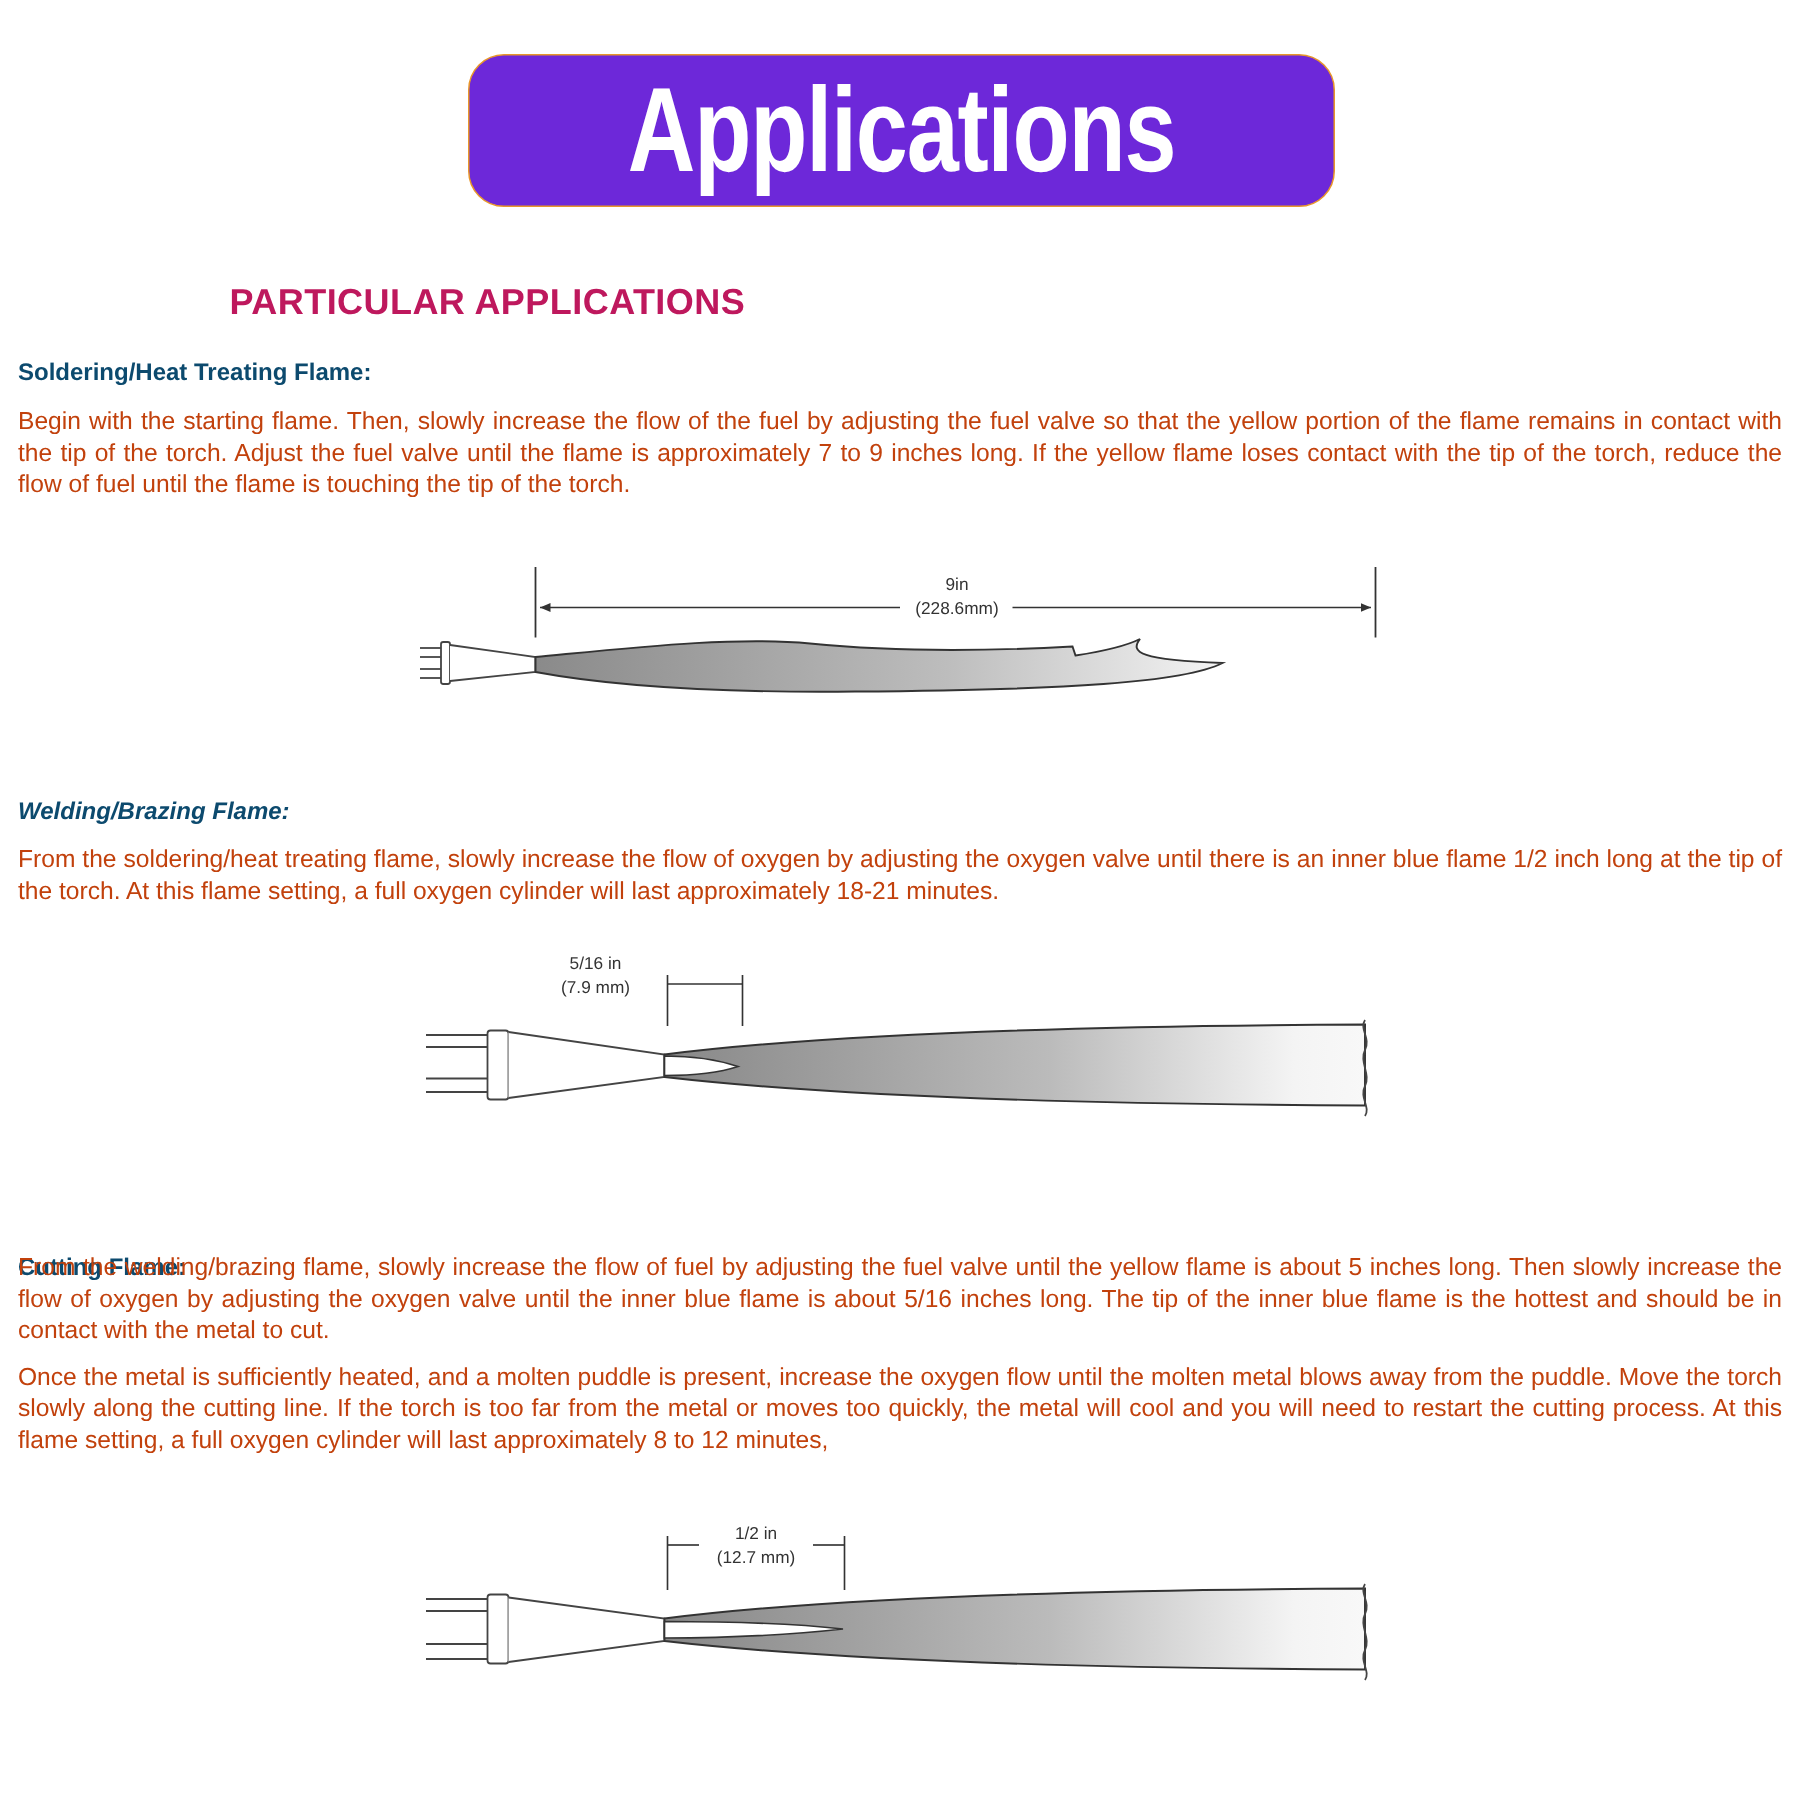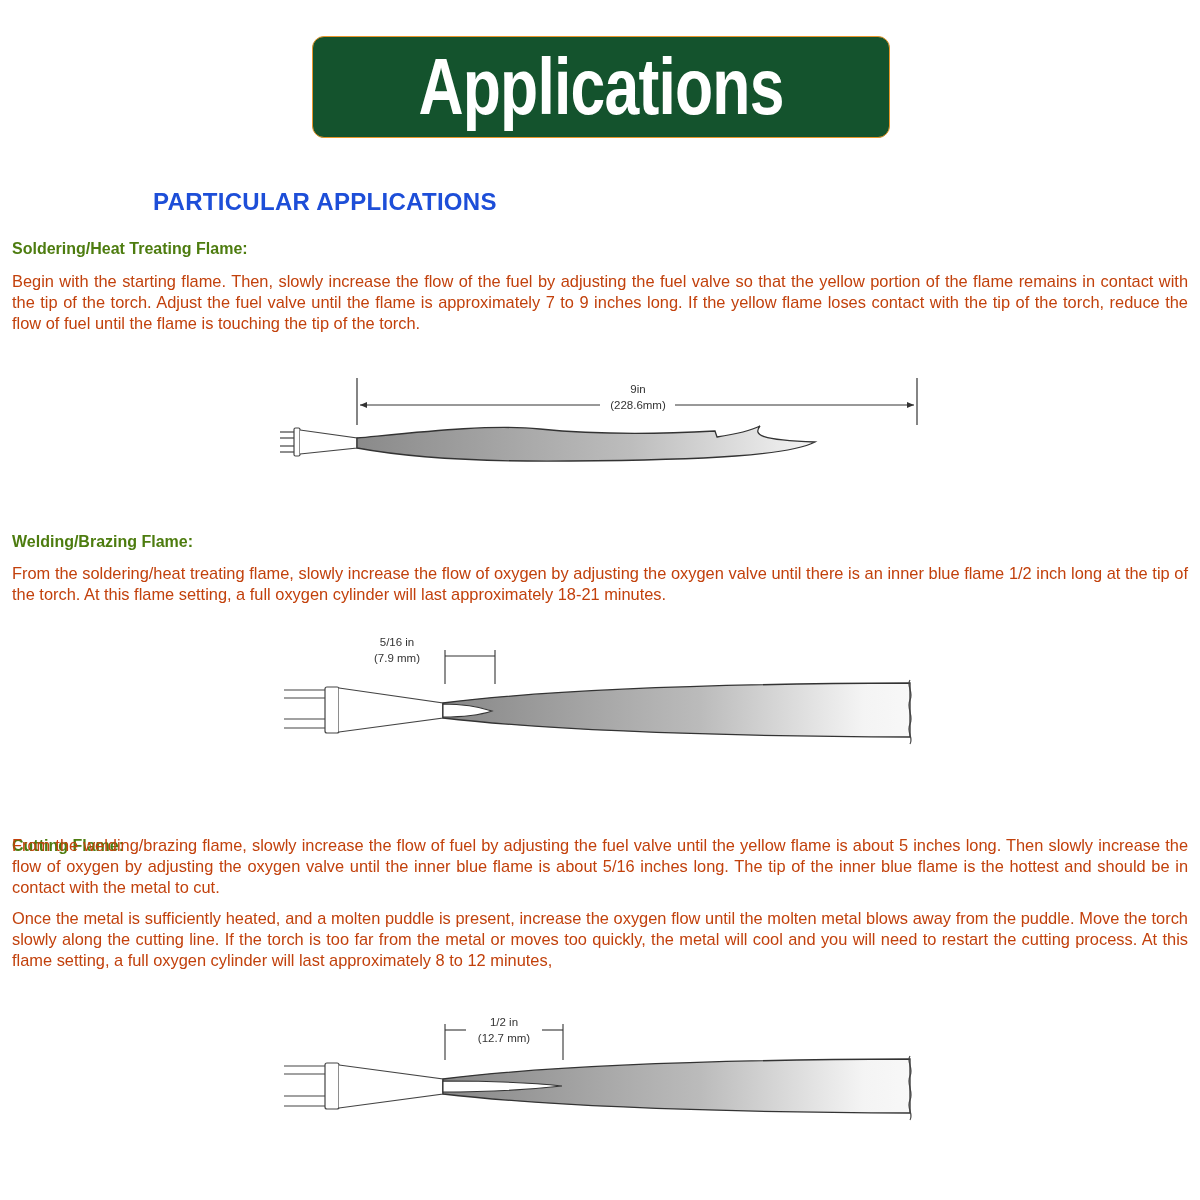--- a/index.html
+++ b/index.html
@@ -1,25 +1,25 @@
 <!DOCTYPE html>
 <html><head>
 <meta charset="utf-8">
 <style>
   html, body { margin: 0; padding: 0; background: #ffffff; }
   body { width: 1200px; height: 1200px; position: relative; overflow: hidden;
          font-family: "Liberation Sans", sans-serif; color: #222; }
   .banner { position: absolute; left: 312px; top: 36px; width: 576px; height: 100px;
-            background: #14532d; border: 1px solid #E8962A; border-radius: 12px;
+            background: #6d28d9; border: 1px solid #E8962A; border-radius: 24px;
             display: flex; align-items: center; justify-content: center; text-align: right; }
   .banner-text { color: #fff; font-family: "Liberation Sans", sans-serif; font-weight: bold;
                  font-size: 80px; letter-spacing: -1px; transform: scaleX(0.78); line-height: 1; }
   .heading { position: absolute; left: 153px; top: 188px; font-size: 24px; font-weight: bold;
-             color: #1d4ed8; letter-spacing: 0.3px; text-align: center; }
-  .sec-title { position: absolute; left: 12px; font-size: 16px; font-weight: bold; color: #4d7c0f; }
+             color: #be185d; letter-spacing: 0.3px; text-align: center; }
+  .sec-title { position: absolute; left: 12px; font-size: 16px; font-weight: bold; color: #0c4a6e; }
   .para { position: absolute; left: 12px; width: 1176px; font-size: 16.4px; line-height: 21px;
           color: #c2410c; text-align: justify; text-align-last: left; }
   svg.diagram { position: absolute; }
   .dim-label { font-family: "Liberation Sans", sans-serif; font-size: 11.5px; fill: #333; }
 </style>
 </head>
 <body>
 
 <div class="banner">
   <span class="banner-text">Applications</span>
@@ -55,21 +55,21 @@
   <path d="M87,78 C150,72 220,64 270,69 C330,75 390,74 445,71 L447,77 C460,75 480,71 490,66 C483,75 490,80 545,82
            C520,95 440,100 300,101 C200,102 130,96 87,88 Z" fill="url(#g1)" stroke="#333" stroke-width="1.3"></path>
   <line x1="87" y1="18" x2="87" y2="65" stroke="#333" stroke-width="1.2"></line>
   <line x1="647" y1="18" x2="647" y2="65" stroke="#333" stroke-width="1.2"></line>
   <line x1="90" y1="45" x2="330" y2="45" stroke="#333" stroke-width="1" marker-start="url(#arrL)"></line>
   <line x1="405" y1="45" x2="644" y2="45" stroke="#333" stroke-width="1" marker-end="url(#arrR)"></line>
   <text class="dim-label" x="368" y="33" text-anchor="middle">9in</text>
   <text class="dim-label" x="368" y="49" text-anchor="middle">(228.6mm)</text>
 </svg>
 
-<div class="sec-title" style="top:533px;">Welding/Brazing Flame:</div>
+<div class="sec-title" style="top:533px;font-style:italic;">Welding/Brazing Flame:</div>
 <div class="para" style="top:563px;">From the soldering/heat treating flame, slowly increase the flow of oxygen by adjusting the oxygen valve until there is an inner blue flame 1/2 inch long at the tip of the torch. At this flame setting, a full oxygen cylinder will last approximately 18-21 minutes.</div>
 
 <svg class="diagram" style="left:270px; top:620px;" width="660" height="130" viewBox="0 0 660 130">
   <defs>
     <linearGradient id="g2" x1="0" x2="1" y1="0" y2="0">
       <stop offset="0" stop-color="#888"></stop>
       <stop offset="0.55" stop-color="#bbb"></stop>
       <stop offset="0.9" stop-color="#f4f4f4"></stop>
       <stop offset="1" stop-color="#f8f8f8"></stop>
     </linearGradient>

